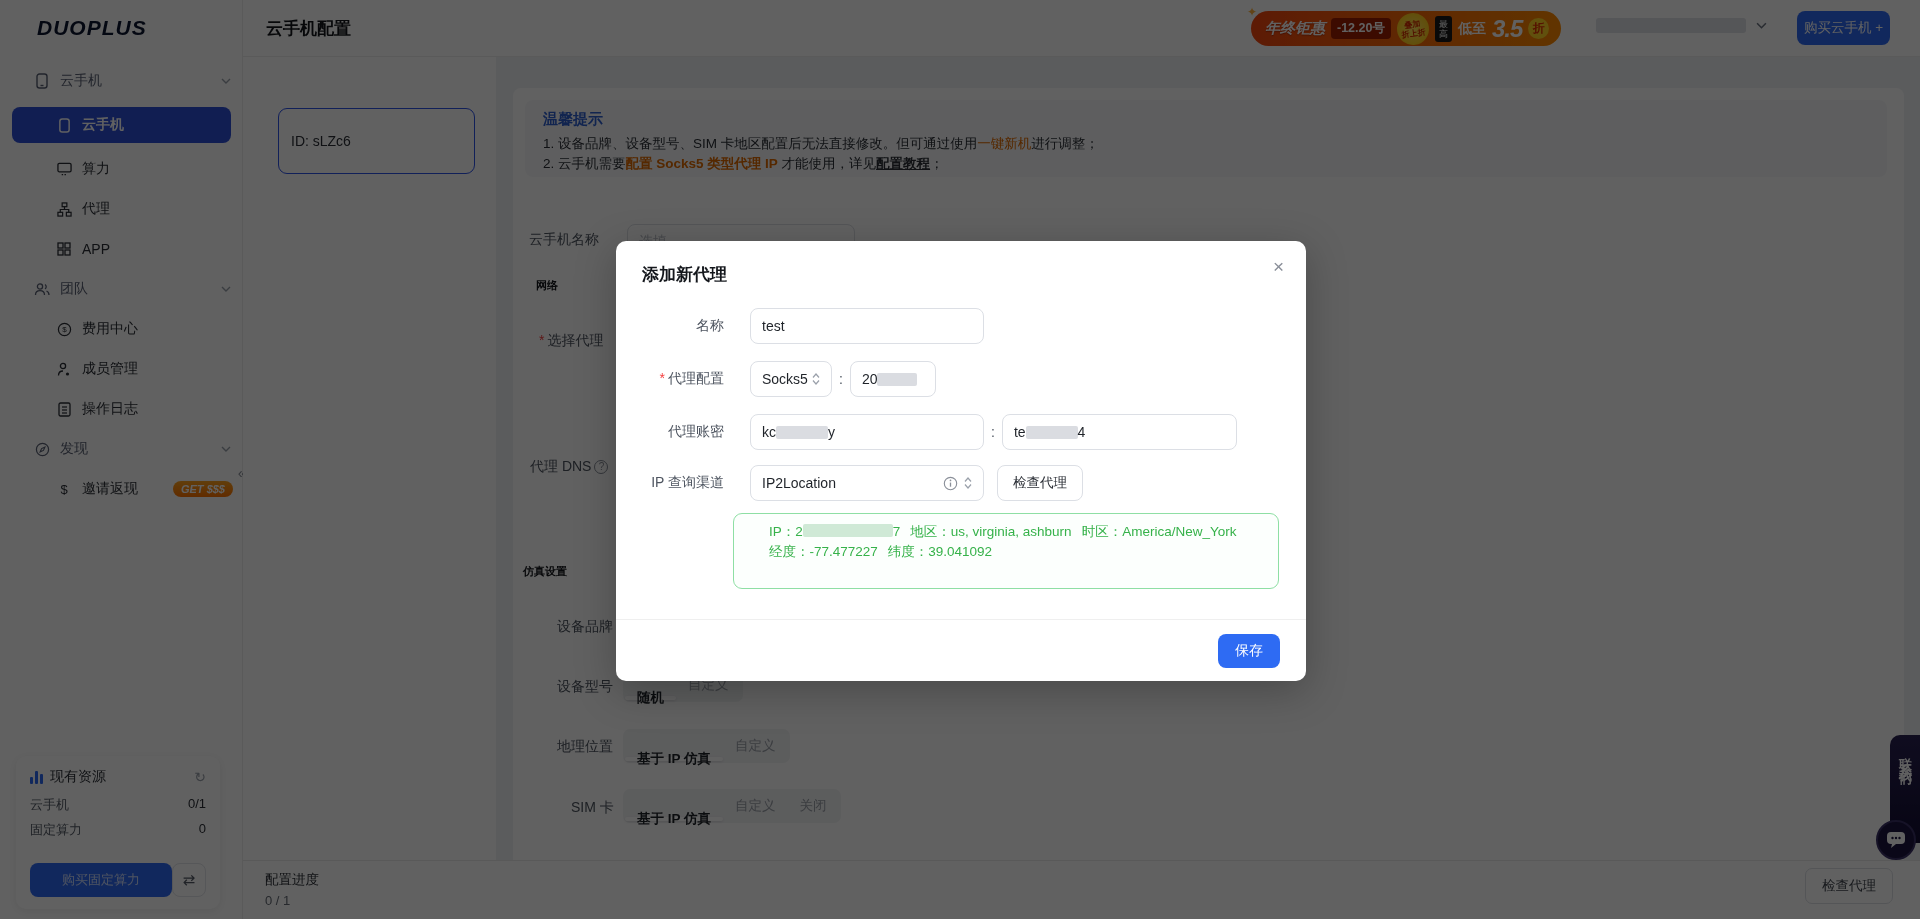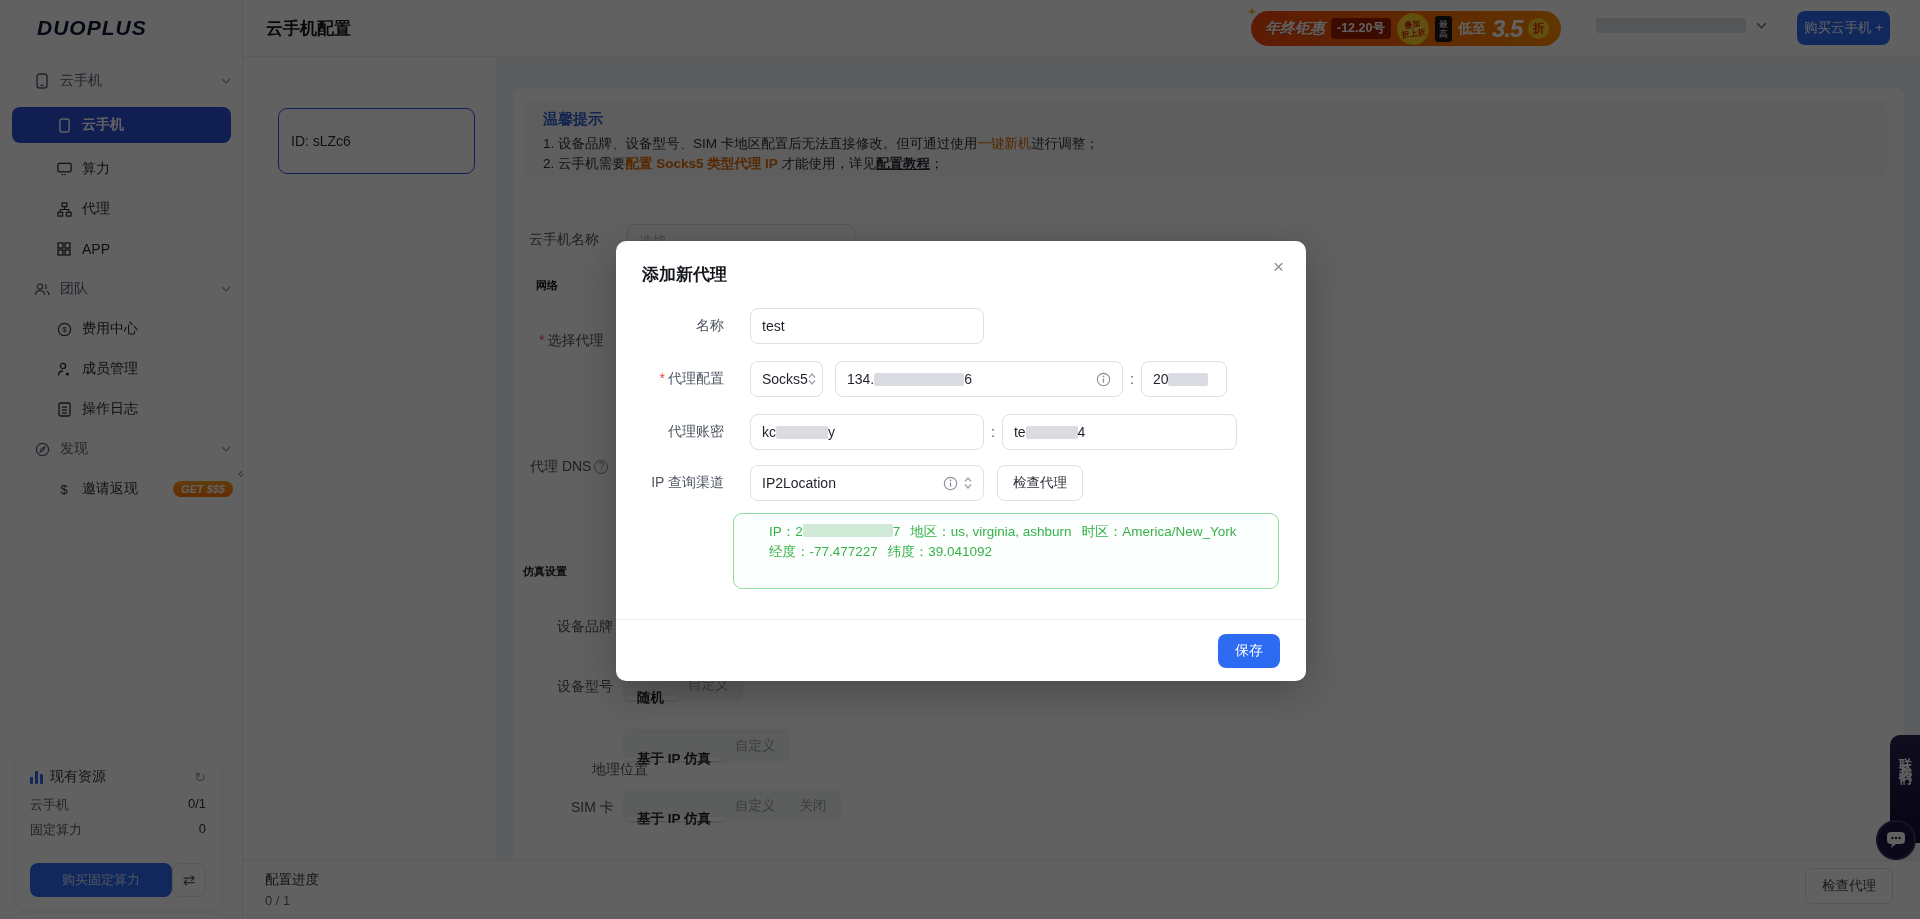--- a/index.html
+++ b/index.html
@@ -337,21 +337,21 @@
     <div class="bg-heading" style="left:10px; top:476px;">仿真设置</div>
 
     <div class="bg-label" style="left:44px; top:530px;">设备品牌</div>
 
     <div class="bg-label" style="left:44px; top:590px;">设备型号</div>
     <div class="seg" style="left:110px; top:580px;">
       <span class="on">随机</span>
       <span>自定义</span>
     </div>
 
-    <div class="bg-label" style="left:44px; top:673px;margin-left:35px;">地理位置</div>
+    <div class="bg-label" style="left:44px; top:650px;">地理位置</div>
     <div class="seg" style="left:110px; top:641px;">
       <span class="on">基于 IP 仿真</span>
       <span>自定义</span>
     </div>
 
     <div class="bg-label" style="left:58px; top:711px;">SIM 卡</div>
     <div class="seg" style="left:110px; top:701px;">
       <span class="on">基于 IP 仿真</span>
       <span>自定义</span>
       <span>关闭</span>
@@ -389,38 +389,26 @@
 
   <div class="m-row" style="top:67px;">
     <div class="m-label">名称</div>
     <div class="inputbox m-ctl" style="width:234px;">
         <span>test</span>
       </div>
   </div>
 
   <div class="m-row" style="top:120px;">
     <div class="m-label"><span class="req-star">*</span><span>代理配置</span></div>
-    <div class="inputbox selectbox m-ctl" style="width:73px;">
+    <div class="inputbox selectbox m-ctl" style="width:82px;">
       <span>Socks5</span>
       <span class="caret-ud">
           <svg width="8" height="12" viewBox="0 0 8 12">
             <path d="M1 4.5L4 1l3 3.5" fill="none" stroke="currentColor" stroke-width="1.2"></path>
             <path d="M1 7.5L4 11l3-3.5" fill="none" stroke="currentColor" stroke-width="1.2"></path>
-          </svg>
-        </span>
-    </div>
-    <div class="inputbox" style="width:288px; margin-left:12px;">
-      <span>134.</span>
-        <span class="redact w90"></span>
-        <span>6</span>
-      <span class="caret-ud info-ic">
-          <svg width="15" height="15" viewBox="0 0 16 16">
-            <circle cx="8" cy="8" r="6.6" fill="none" stroke="currentColor" stroke-width="1.2"></circle>
-            <line x1="8" y1="7" x2="8" y2="11.4" stroke="currentColor" stroke-width="1.4"></line>
-            <circle cx="8" cy="4.7" r="0.9" fill="currentColor"></circle>
           </svg>
         </span>
     </div>
     <span class="colon">:</span>
     <div class="inputbox" style="width:86px;">
       <span>20</span>
         <span class="redact w40"></span>
     </div>
   </div>
 

